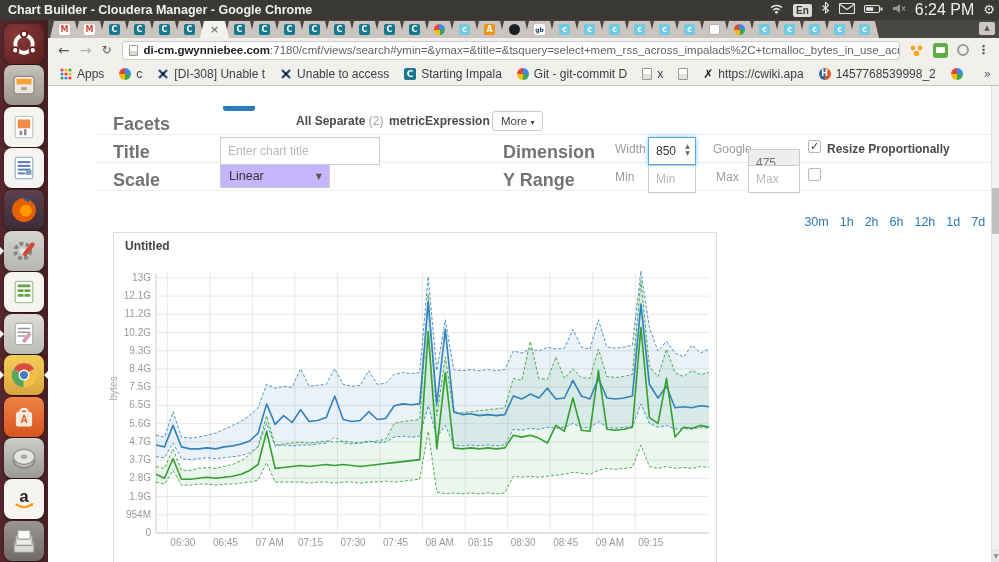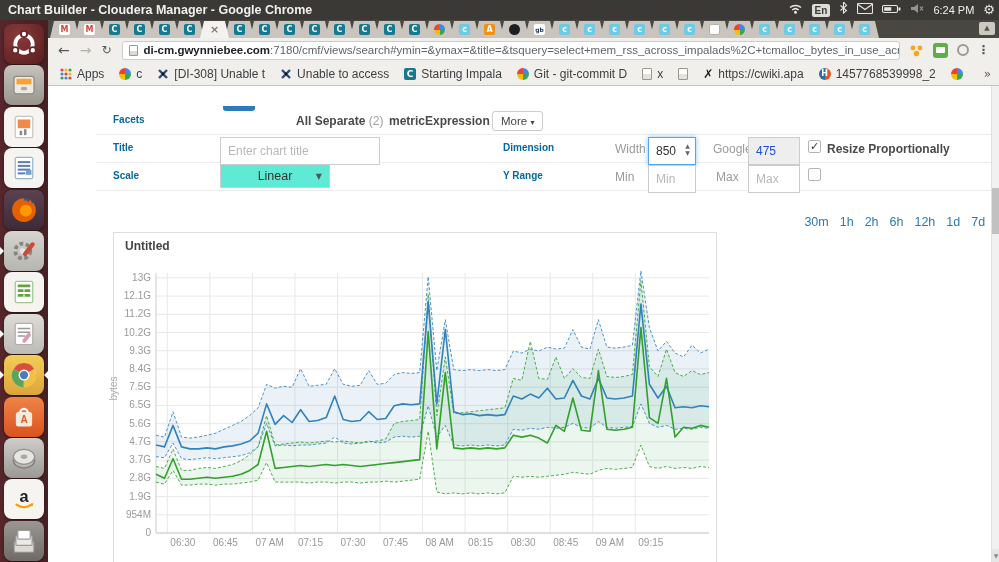--- a/index.html
+++ b/index.html
@@ -5,21 +5,21 @@
   * { margin:0; padding:0; box-sizing:border-box; }
   html,body { width:999px; height:562px; overflow:hidden; background:#fff;
     font-family:"Liberation Sans", sans-serif; }
   
   .titlebar { position:absolute; left:0; top:0; width:999px; height:20px; background:#3a3935;
     color:#f1f0ee; font-size:12.5px; font-weight:bold; line-height:20px; z-index:50; }
   .titlebar .wtitle { position:absolute; left:8px; top:0; }
   .tray { position:absolute; right:4px; top:0; height:20px; display:flex; align-items:center; gap:9px; }
   .tray .kbd { background:#dedcd7; color:#3a3935; font-size:10px; font-weight:bold; padding:0 3px;
     border-radius:2px; line-height:13px; }
-  .tray .clock { font-weight:normal; font-size:11px; }
+  .tray .clock { font-weight:normal; font-size:16px; }
   .tray .gear { font-family:"DejaVu Sans", sans-serif; font-size:13px; font-weight:normal; color:#e6e6e6; }
   
   .launcher { position:absolute; left:0; top:20px; width:48px; height:542px;
     background:linear-gradient(90deg,#55262b,#472024); z-index:40; }
   .tile { position:absolute; left:4px; width:40px; height:40px; border-radius:8px;
     box-shadow:0 1px 2px rgba(0,0,0,.5); display:flex; align-items:center; justify-content:center; }
   .tile svg { width:30px; height:30px; }
   .arrL { position:absolute; left:0; width:0; height:0; border-top:4px solid transparent;
     border-bottom:4px solid transparent; border-left:4px solid #fff; }
   .arrR { position:absolute; right:0; width:0; height:0; border-top:4px solid transparent;
@@ -89,39 +89,39 @@
   .bm-cl { width:12px; height:12px; border-radius:2px; background:#17798f; color:#fff;
     font:bold 9px/12px "DejaVu Sans", sans-serif; text-align:center; }
   .bm-g { width:12px; height:12px; border-radius:50%;
     background:conic-gradient(#4285f4 0 25%,#34a853 25% 50%,#fbbc05 50% 75%,#ea4335 75% 100%); }
   
   .content { position:absolute; left:48px; top:86px; width:943px; height:476px; background:#fff;
     font-size:12px; color:#333; }
   .sliver { position:absolute; left:127px; top:0; width:32px; height:5px; background:#2b7cba;
     border-radius:0 0 3px 3px; }
   .hline { position:absolute; left:0; width:943px; height:1px; background:#ececec; }
-  .flabel { position:absolute; color:#0369a1; font-weight:bold; font-size:10px;text-align:right; }
+  .flabel { position:absolute; color:#737373; font-weight:bold; font-size:18px;text-align:right; }
   .slabel { position:absolute; color:#9b9b9b; font-size:12px; }
   .pill { position:absolute; top:4px; height:21px; border-radius:11px; background:#2b7cba; color:#fff;
     font-weight:bold; font-size:12px; line-height:21px; padding:0 11px; cursor:pointer; }
   .facet-opt { position:absolute; top:8px; font-weight:bold; color:#4a4a4a; font-size:12px; cursor:pointer; }
   .facet-opt .cnt { color:#a0a0a0; font-weight:normal; }
   .morebtn { position:absolute; top:5px; height:20px; background:#fff; border:1px solid #ccc;
     border-radius:3px; font-size:11.5px; color:#444; line-height:18px; padding:0 8px; cursor:pointer; }
   .morebtn .caret { font-size:8px; font-family:"DejaVu Sans", sans-serif; }
   .tinput { position:absolute; height:28px; border:1px solid #ccc; border-radius:0; padding:0 7px;
     font-size:12px; color:#333; font-family:"Liberation Sans", sans-serif; }
   .tinput::placeholder { color:#b8b8b8; }
   .tinput.focus { border-color:#52a8ec; box-shadow:0 0 5px rgba(82,168,236,.65); }
-  .tinput.disabled { background:#eee; color:#1d4ed8; }
+  .tinput.disabled { background:#eee; color:#737373;margin-top:12px; }
   .spin { position:absolute; width:11px; height:17px; display:flex; flex-direction:column;
     align-items:center; justify-content:center; color:#666; font-size:6px; line-height:7px;
     font-family:"DejaVu Sans", sans-serif; cursor:pointer; }
   .selectbox { position:absolute; height:24px; width:110px; border:1px solid #ccc; border-radius:1px;
-    background:#5eead4; font-size:12.5px; color:#333; line-height:22px; padding:0 8px; cursor:pointer;text-align:center; }
+    background:#c4b5fd; font-size:12.5px; color:#333; line-height:22px; padding:0 8px; cursor:pointer; }
   .selectbox .caret { position:absolute; right:7px; top:1px; font-size:8px; color:#555;
     font-family:"DejaVu Sans", sans-serif; }
   .cb { position:absolute; width:13px; height:13px; border:1px solid #b5b5b5; border-radius:2px;
     background:#fff; font:11px/12px "DejaVu Sans", sans-serif; text-align:center; color:#333; cursor:pointer; }
   .cblabel { position:absolute; font-weight:bold; color:#4a4a4a; font-size:12px; cursor:default; }
   .timelinks { position:absolute; top:109px; right:22px; display:flex; gap:11px; font-size:12.5px; }
   .timelinks span { color:#2a7ab5; cursor:pointer; }
   
   .card { position:absolute; left:17px; top:126px; width:604px; height:336px; border:1px solid #ddd;
     background:#fff; }

